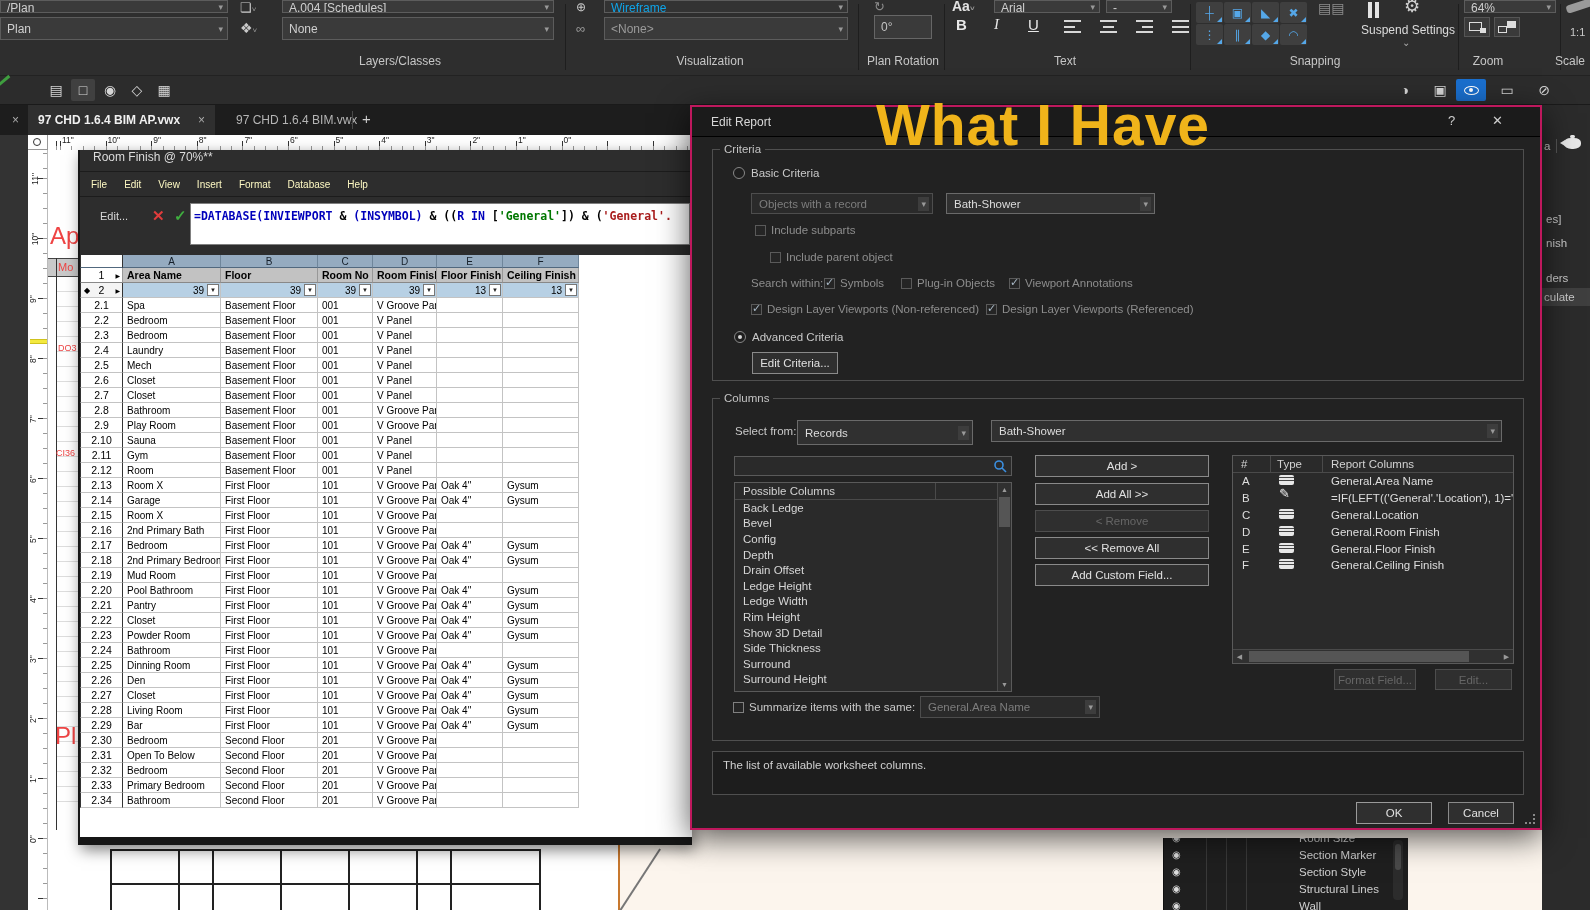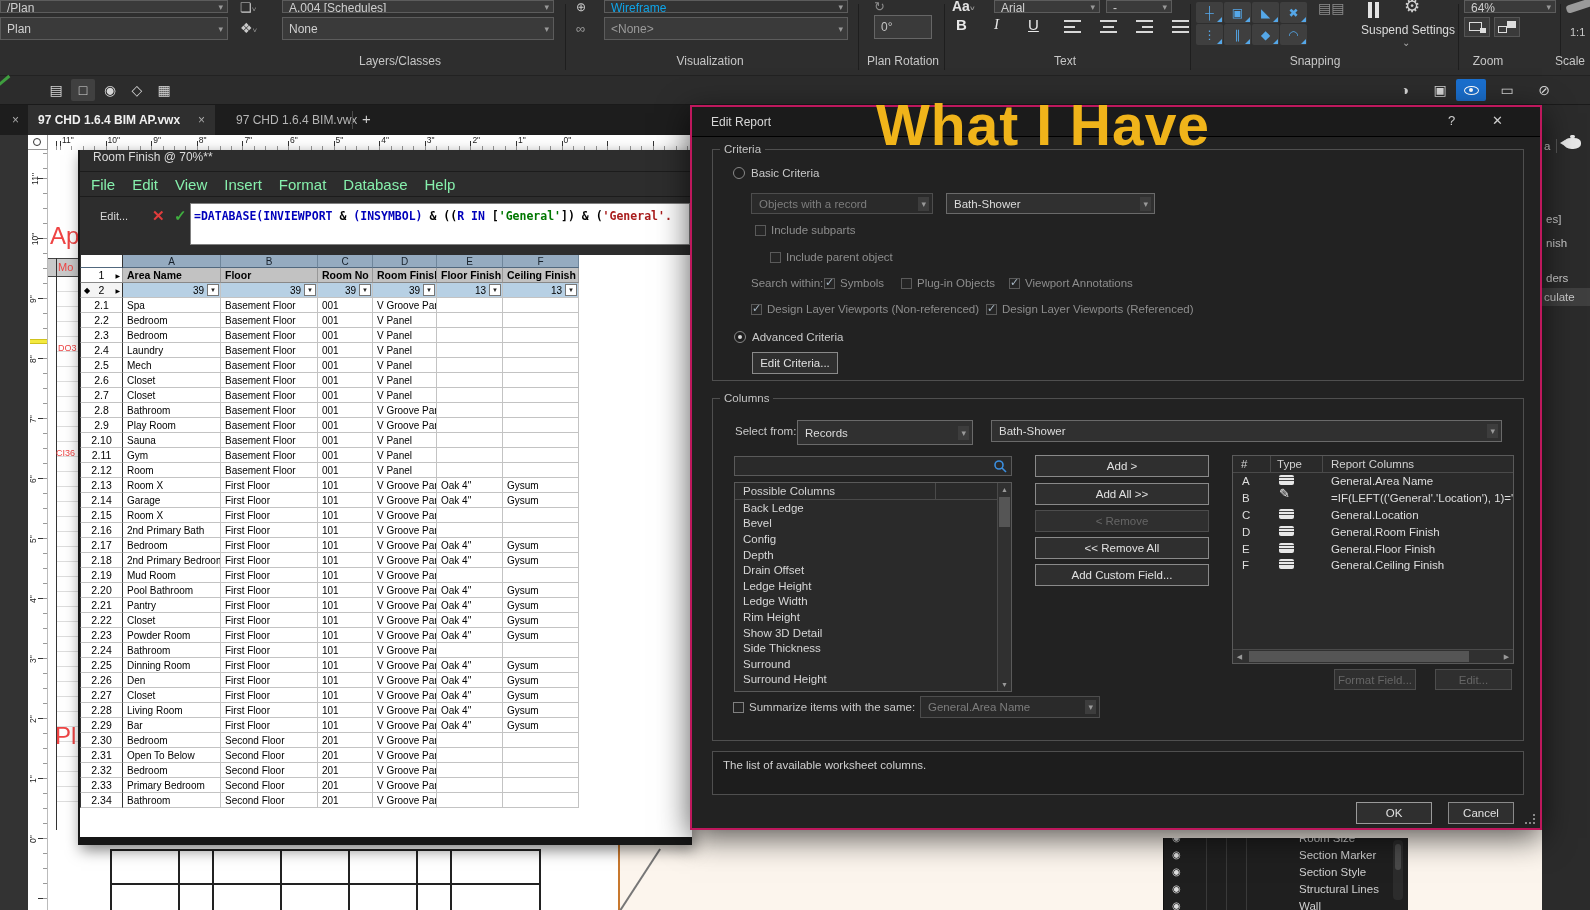--- a/index.html
+++ b/index.html
@@ -84,21 +84,21 @@
 #rightstrip{left:1542px;top:105px;width:48px;height:805px;background:#2b2b2b;}
 #rightstrip .frg{position:absolute;color:#c9c9c9;font-size:11.5px;}
 #teapot{position:absolute;left:22px;top:33px;width:17px;height:11px;background:#e6e6e6;border-radius:40% 40% 45% 45%;}
 #teapot::before{content:"";position:absolute;left:6px;top:-3px;width:5px;height:3px;background:#e6e6e6;border-radius:2px;}
 #teapot::after{content:"";position:absolute;left:-4px;top:2px;border-top:3px solid transparent;border-bottom:3px solid transparent;border-right:5px solid #e6e6e6;}
 .hirow{position:absolute;left:0;width:48px;height:18px;background:#3f3f3f;}
 
 #wswin{left:78px;top:150px;width:614px;height:695px;background:#fff;border-left:2px solid #161616;border-bottom:8px solid #161616;box-shadow:3px 5px 14px rgba(0,0,0,.5);}
 #wstitle{position:absolute;left:0;top:0;width:100%;height:22px;background:#2d2d2d;color:#dcdcdc;font-size:12px;display:flex;padding-left:13px;border-bottom:1px solid #1c1c1c;}
 #wsmenu{position:absolute;left:0;top:22px;width:100%;height:25px;background:#2d2d2d;display:flex;align-items:center;gap:17px;padding-left:11px;border-bottom:1px solid #1c1c1c;}
-#wsmenu span{font-size:15px;color:#86efac;}
+#wsmenu span{font-size:10px;color:#fef9c3;}
 #wsformula{position:absolute;left:0;top:47px;width:100%;height:58px;background:#2d2d2d;}
 #wsformula .edl{position:absolute;left:20px;top:13px;font-size:11px;color:#d8d8d8;}
 #wsformula .fx{position:absolute;left:72px;top:10px;font-size:15px;font-weight:bold;color:#e03c3c;}
 #wsformula .fv{position:absolute;left:94px;top:10px;font-size:15px;font-weight:bold;color:#3fae3f;}
 #fbox{position:absolute;left:110px;top:6px;width:500px;height:42px;background:#fff;border:1px solid #808080;overflow:hidden;white-space:nowrap;padding:2px 3px;}
 #fbox span{font-family:"DejaVu Sans Mono",monospace;font-size:11.5px;font-weight:bold;}
 .mod-blue{color:#0000bb;} .mod-green{color:#007700;} .mod-red{color:#a91e1e;} .mod-black{color:#000;}
 
 #wsgrid{position:absolute;left:0;top:105px;width:100%;}
 .wsrow{display:flex;height:15px;}

